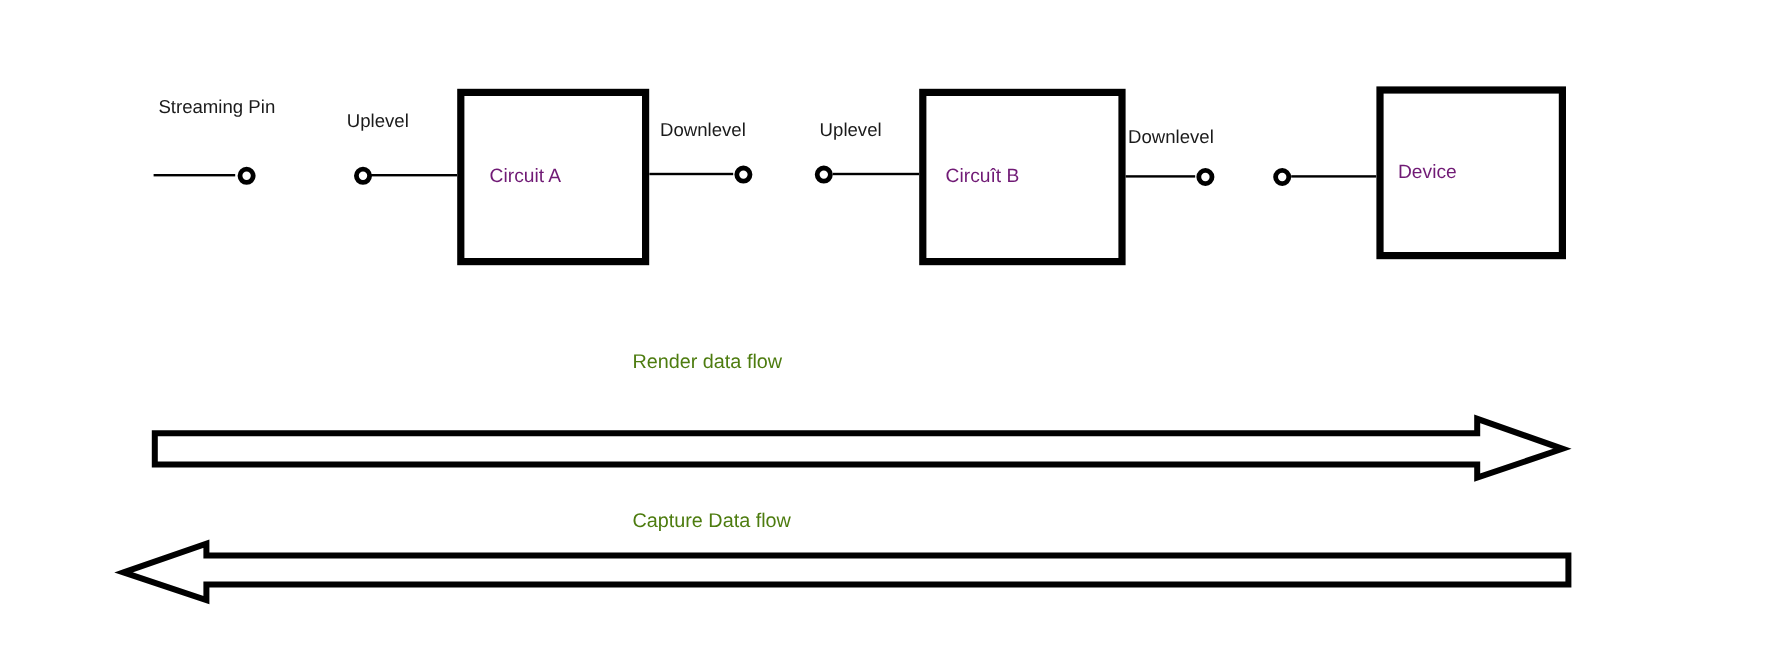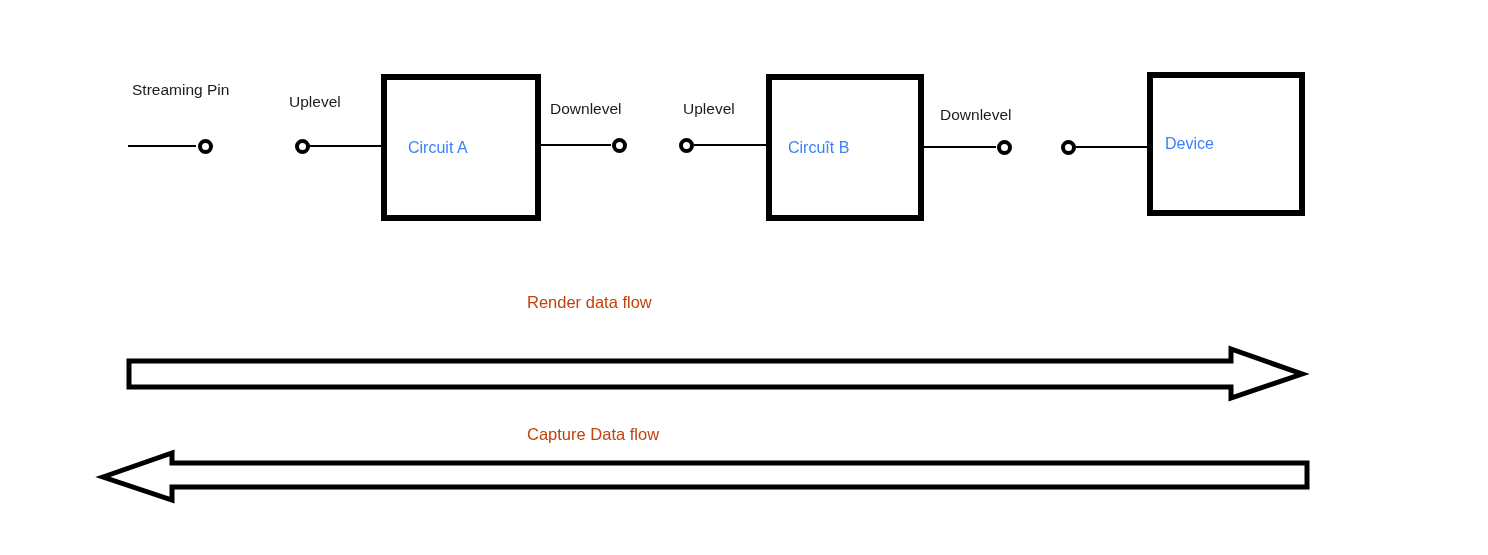--- a/index.html
+++ b/index.html
@@ -19,21 +19,21 @@
   .lbl {
     position: absolute;
     font-size: 15.5px;
     white-space: nowrap;
     color: #1b1b1b;
   }
   .flow-lbl {
     position: absolute;
     font-size: 16.5px;
     white-space: nowrap;
-    color: #c2410c;
+    color: #4d7c0f;
   }
   .wire {
     position: absolute;
     height: 2px;
     background: #000000;
   }
   .pin {
     position: absolute;
     width: 7px;
     height: 7px;
@@ -42,25 +42,25 @@
     background: #ffffff;
   }
   .box {
     position: absolute;
     border: 6px solid #000000;
     background: #ffffff;
     display: flex;
     align-items: center;
     box-sizing: border-box;
     font-size: 16px;
-    color: #3b82f6;
+    color: #701a75;
   }
   .box span { display: inline-block; }
   #circuit-a { left: 381px; top: 74px; width: 160px; height: 147px; padding-left: 21px; }
-  #circuit-b { left: 766px; top: 74px; width: 158px; height: 147px; padding-left: 16px; }
+  #circuit-b { left: 766px; top: 74px; width: 172px; height: 147px; padding-left: 16px; }
   #device-box { left: 1147px; top: 72px; width: 158px; height: 144px; padding-left: 12px; }
   #arrow-layer {
     position: absolute;
     left: 0; top: 0;
     width: 1488px;
     height: 555px;
   }
 </style>
 </head>
 <body>

